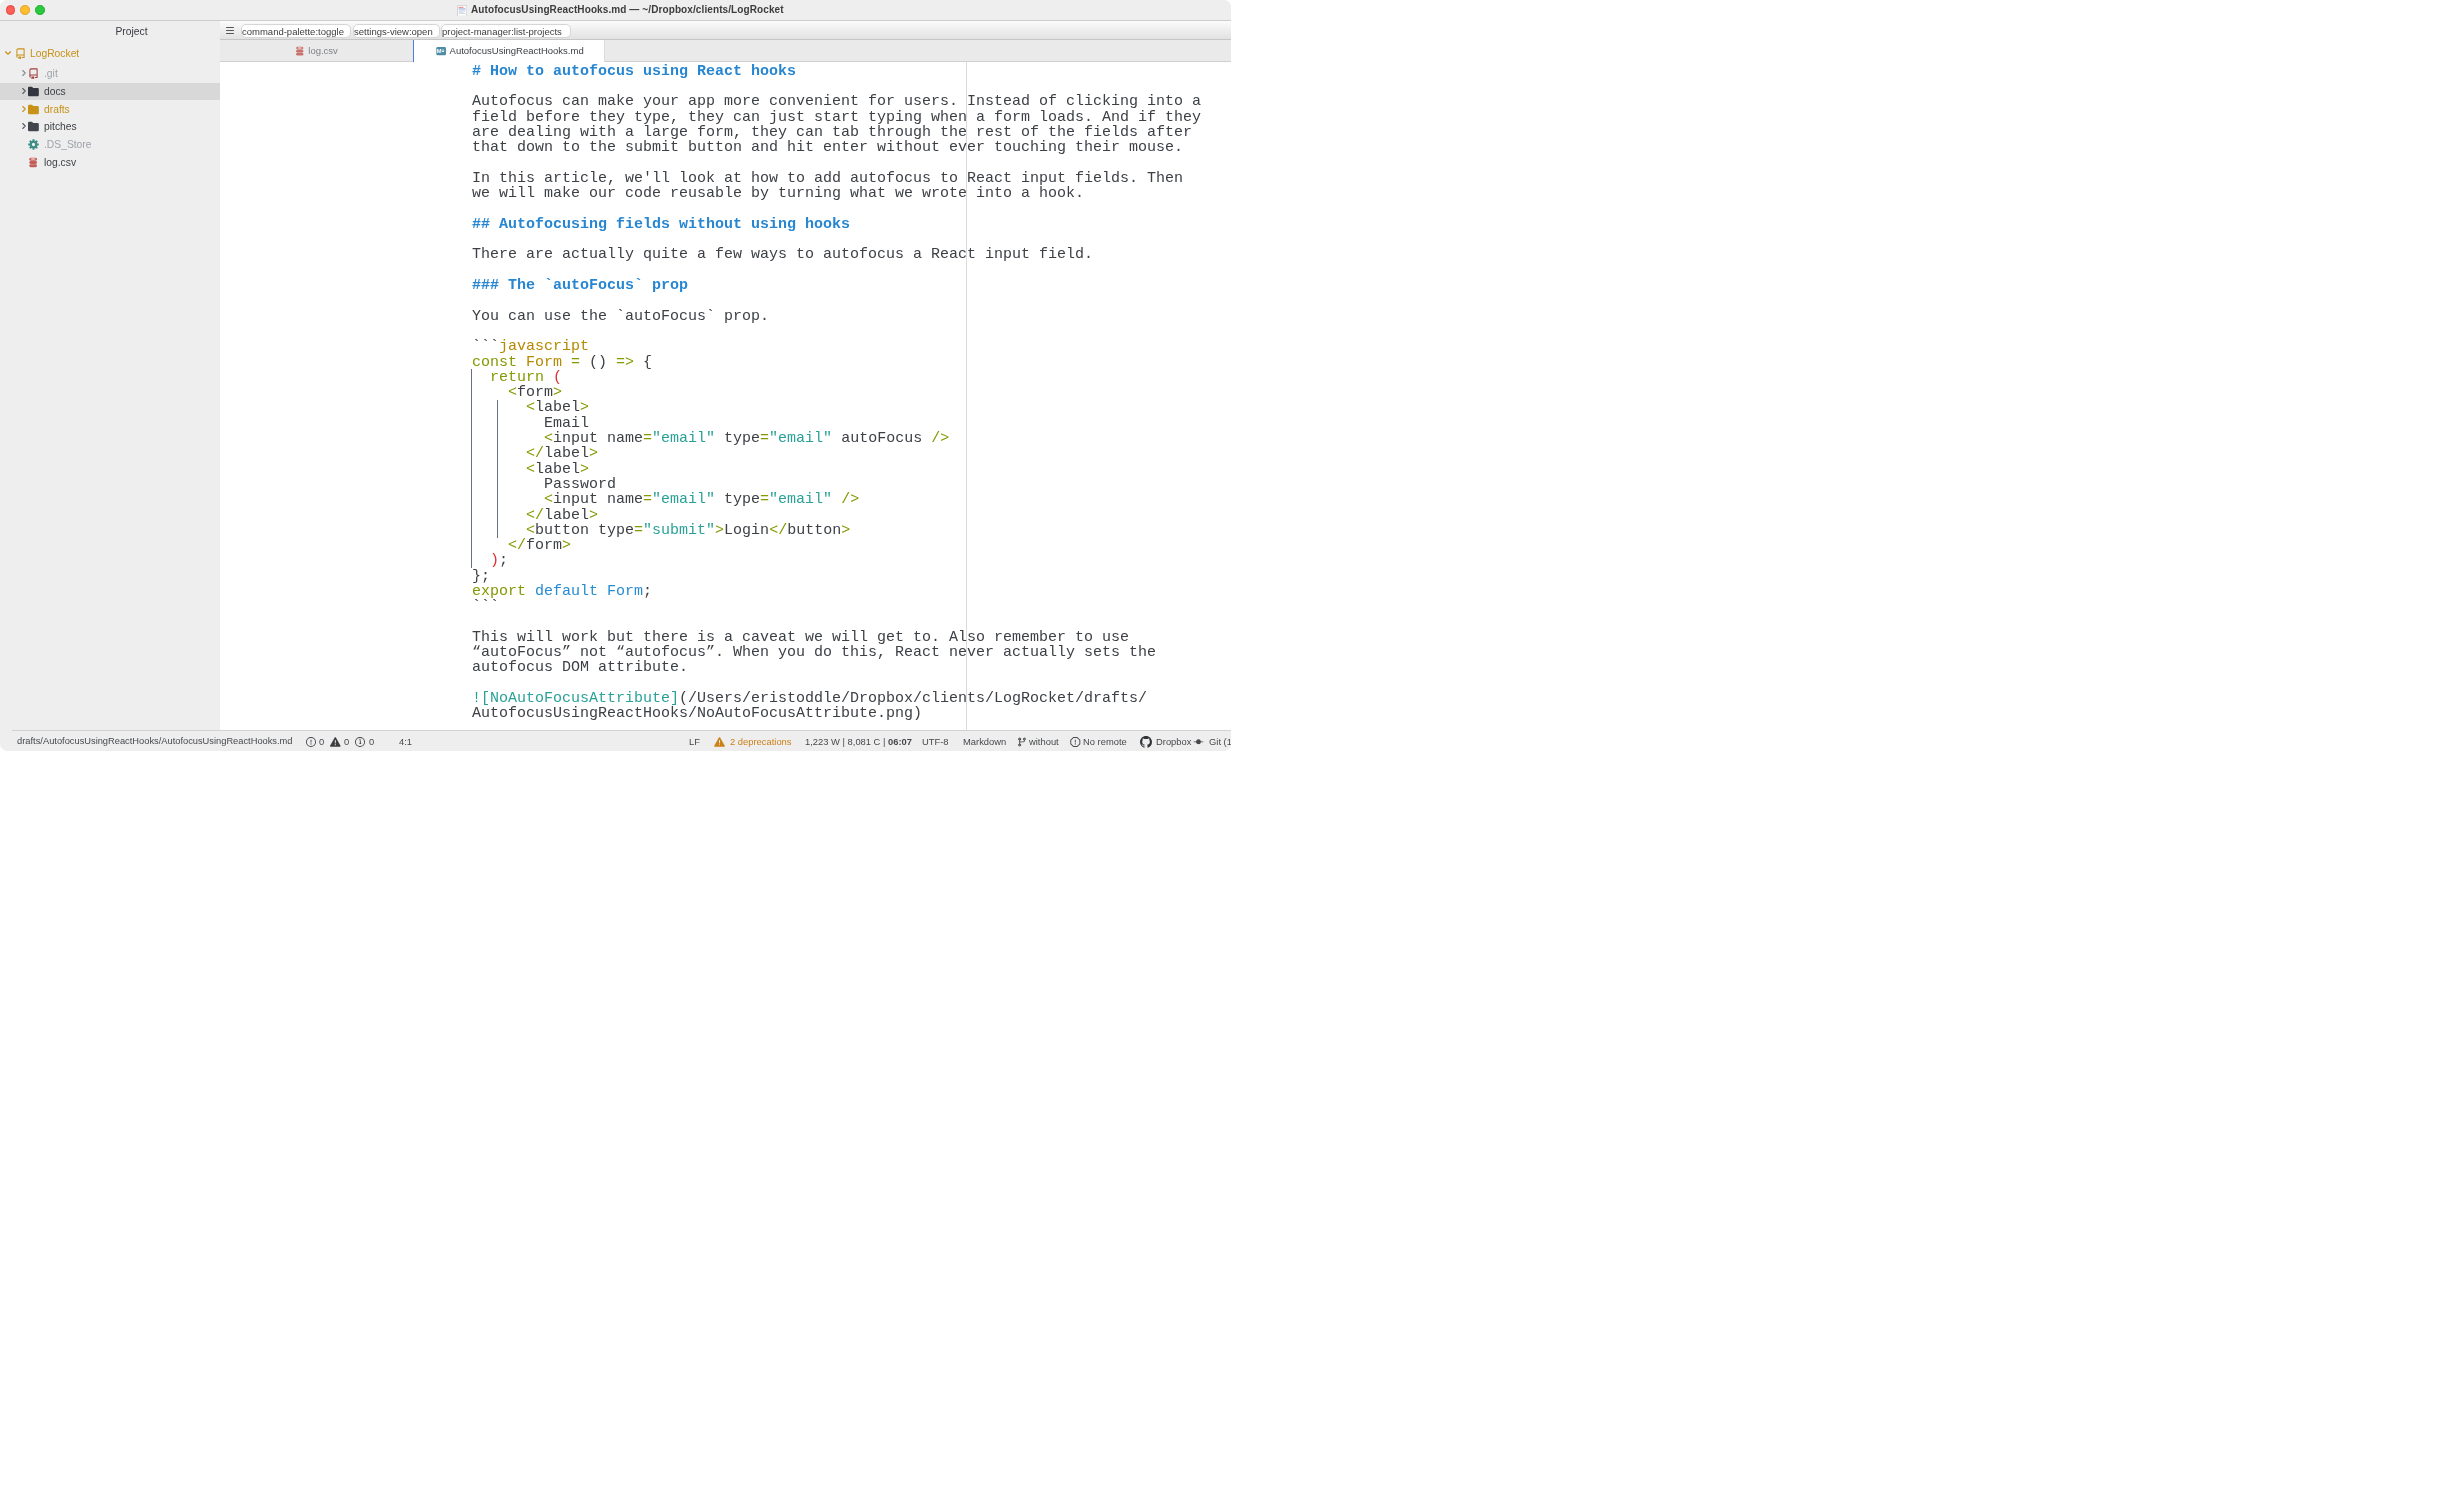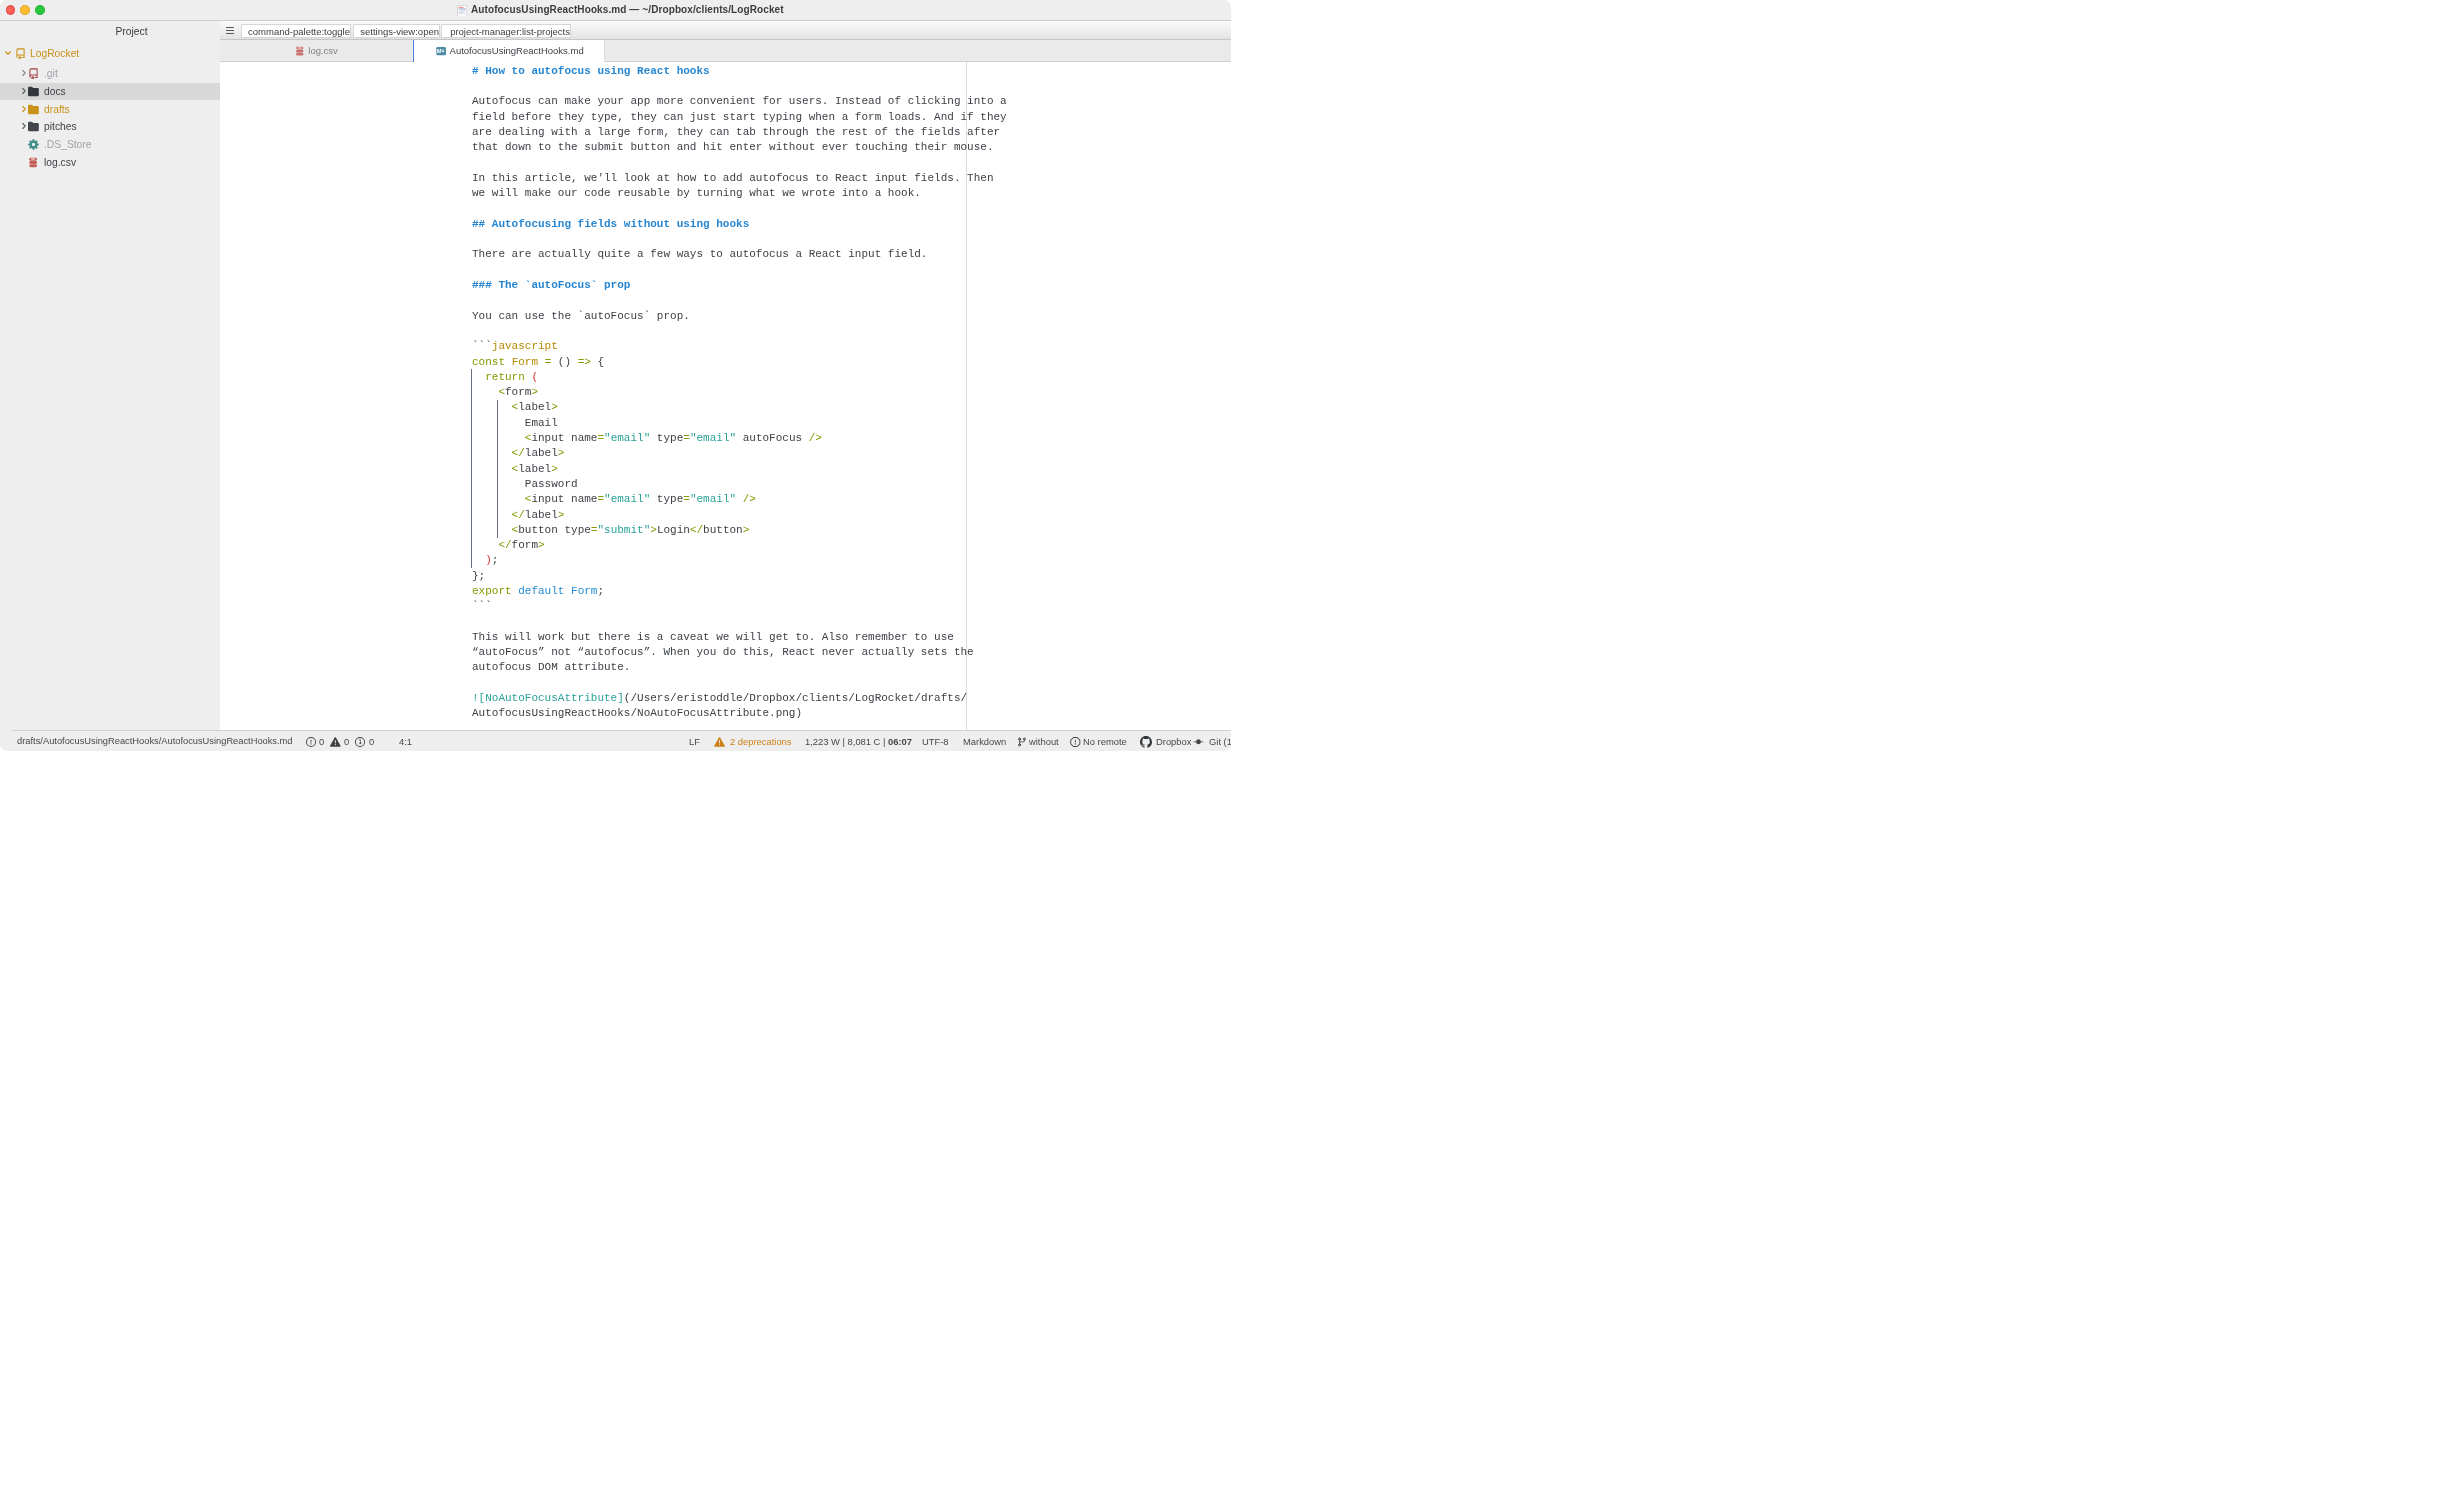--- a/index.html
+++ b/index.html
@@ -20,31 +20,31 @@
 .row{position:absolute;left:0;width:100%;height:18px;line-height:18px;white-space:nowrap}
 .row .chev{position:absolute;top:4.3px}
 .row .ficon{position:absolute;top:3.1px}
 .sel{position:absolute;left:0;top:62px;width:100%;height:17px;background:#d8d8d8}
 .c-or{color:#c79217}
 .c-ig{color:#9ea3a9}
 
 .toolbar{position:absolute;left:220px;top:20.5px;width:1011px;height:19px;background:linear-gradient(#fbfbfb,#e2e2e2);border-bottom:0.4px solid #c6c6c6}
 .ham{position:absolute;left:226px;top:27px;width:8.4px}
 .ham div{height:1.2px;background:#555;border-radius:0.7px;margin-bottom:1.9px}
-.tbtn{position:absolute;top:24px;height:13.6px;background:#fff;border:0.4px solid #d6d6d6;border-radius:0;font-size:9.5px;color:#3d3d3d;text-align:right;line-height:13px}
+.tbtn{position:absolute;top:24px;height:13.6px;background:#fff;border:0.4px solid #d6d6d6;border-radius:5px;font-size:9.5px;color:#3d3d3d;text-align:left;line-height:13px}
 
 .tabbar{position:absolute;left:220px;top:40px;width:1011px;height:21.6px;background:#eaeaea;border-bottom:0.4px solid #d0d0d0}
 .tab1{position:absolute;left:0;top:0;width:193px;height:21.6px;line-height:21.6px;text-align:center;color:#7e8185;font-size:9.5px}
 .tab2{position:absolute;left:193px;top:0;width:192px;height:22px;background:#fff;border-left:1.8px solid #4a7fdf;border-right:0.4px solid #dcdcdc;color:#3c4045;font-size:9.5px;line-height:21.6px}
 .tabico{display:inline-block;vertical-align:-1.8px;margin-right:3.7px}
 
 .editor{position:absolute;left:220px;top:62px;width:1011px;height:668px;background:#fff;overflow:hidden}
 .wrapguide{position:absolute;left:746px;top:0;width:0.4px;height:668px;background:#dadada}
 .iguide{position:absolute;width:0.5px;background:#68727e}
-.code{position:absolute;left:252px;top:1.9px;margin:0;font-family:"Liberation Mono",monospace;font-size:11px;line-height:15.3px;color:#3d4146;white-space:pre}
+.code{position:absolute;left:252px;top:1.9px;margin:0;font-family:"Liberation Mono",monospace;font-size:15px;line-height:15.3px;color:#3d4146;white-space:pre}
 .hb{color:#2786d1;font-weight:bold}
 .k{color:#859900}
 .o{color:#b58900}
 .cy{color:#2aa198}
 .rd{color:#dc322f}
 .bl{color:#268bd2}
 
 .status{position:absolute;left:12px;top:730px;width:1397px;height:21px;background:#eeeeee;border-top:0.4px solid #d2d2d2;font-size:9.4px;color:#46484c}
 .st{position:absolute;top:0;height:21px;line-height:21.6px;white-space:nowrap}
 .sic{position:absolute;top:5.5px}

